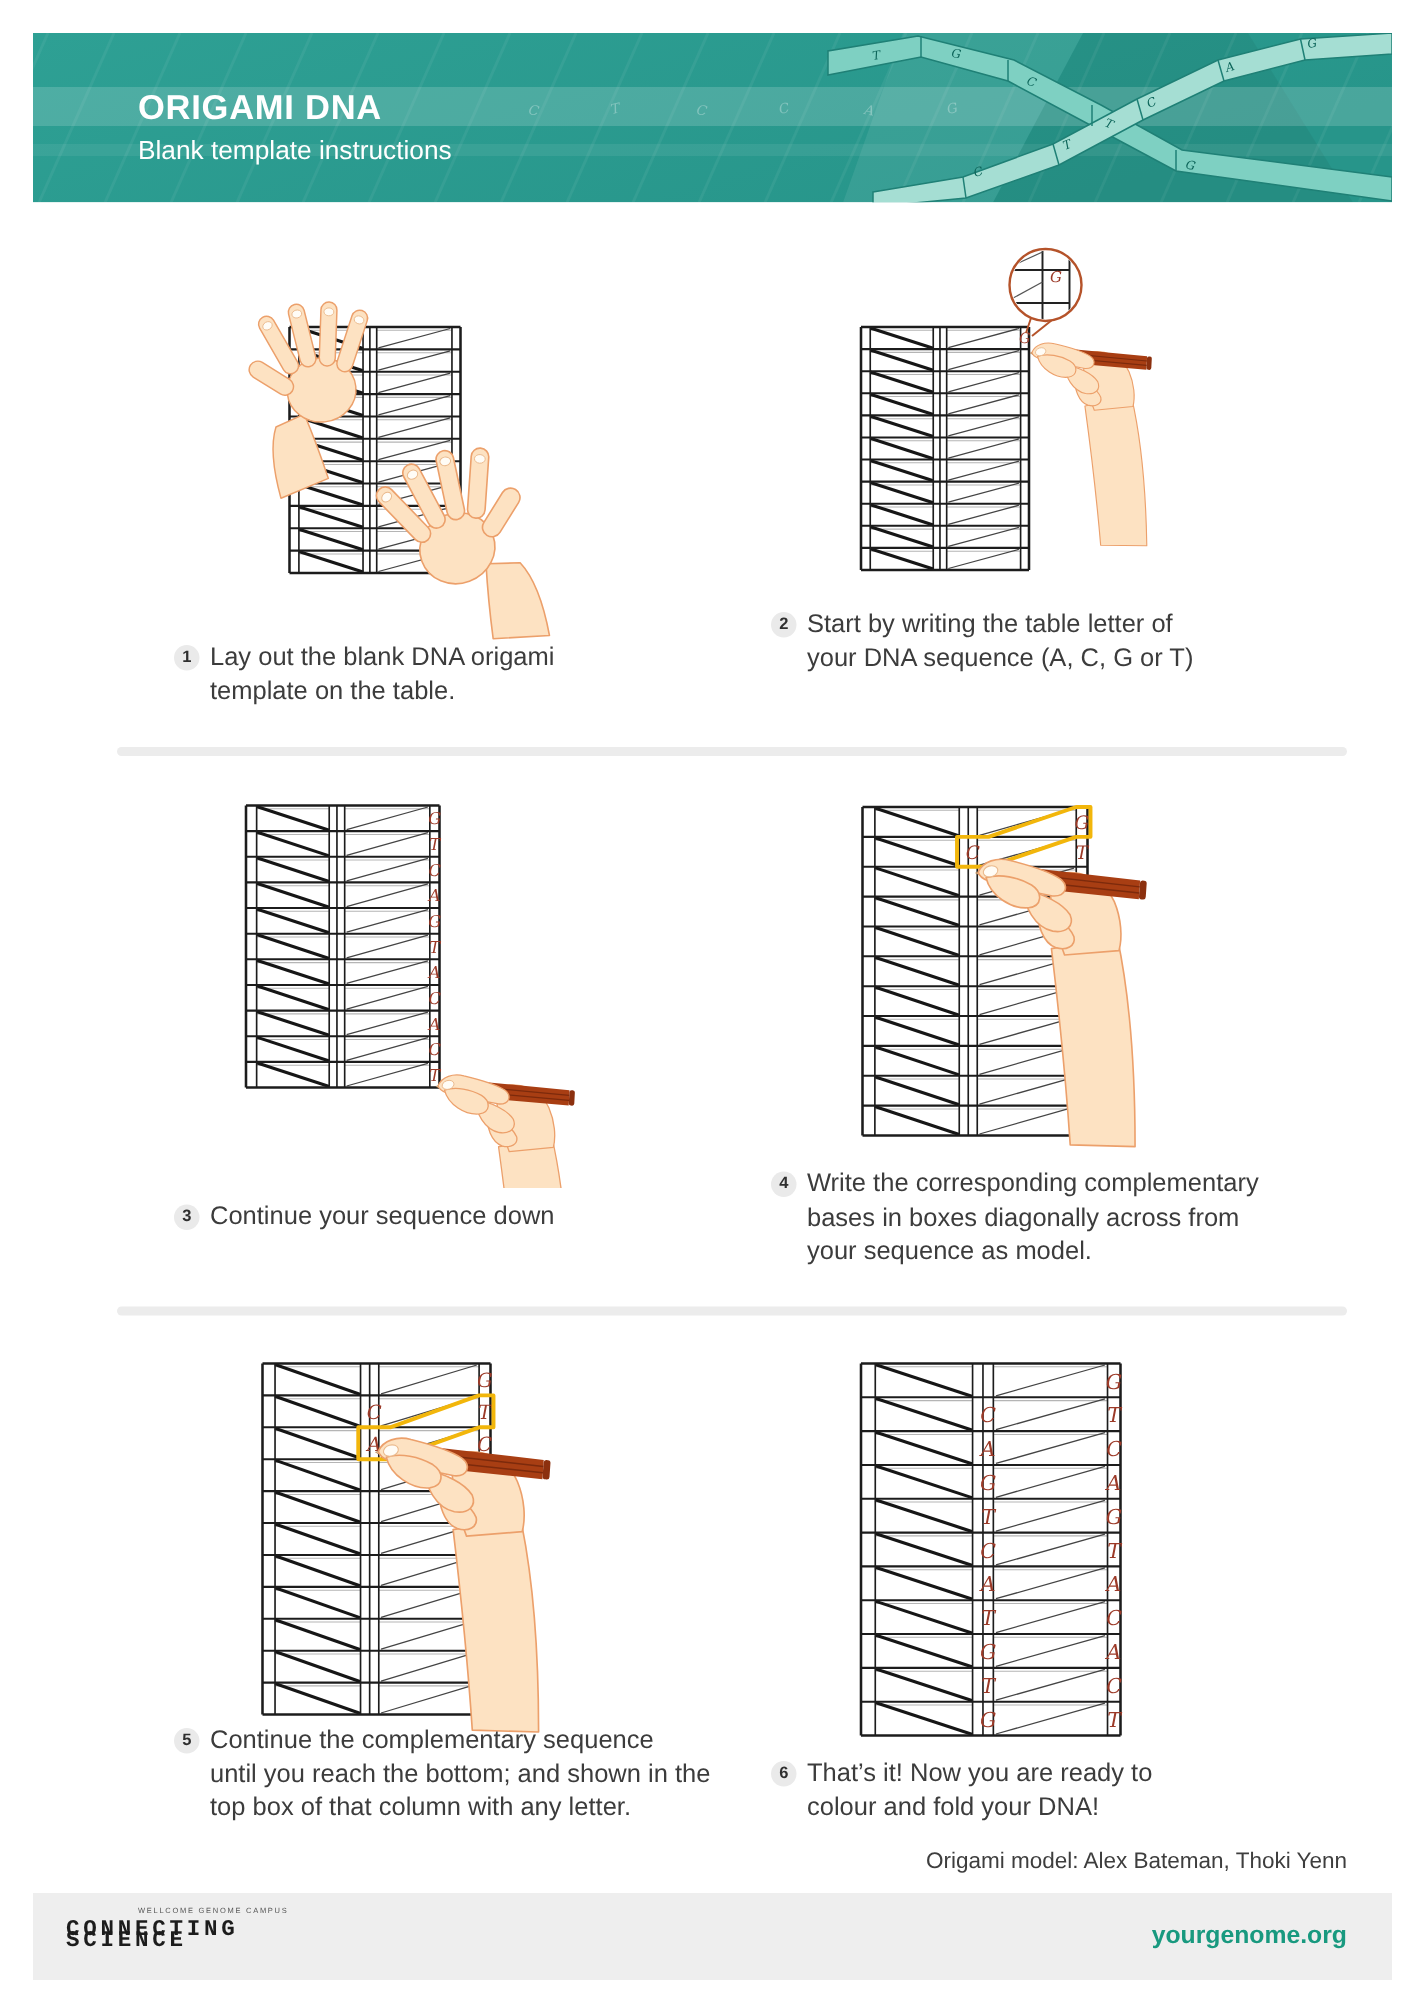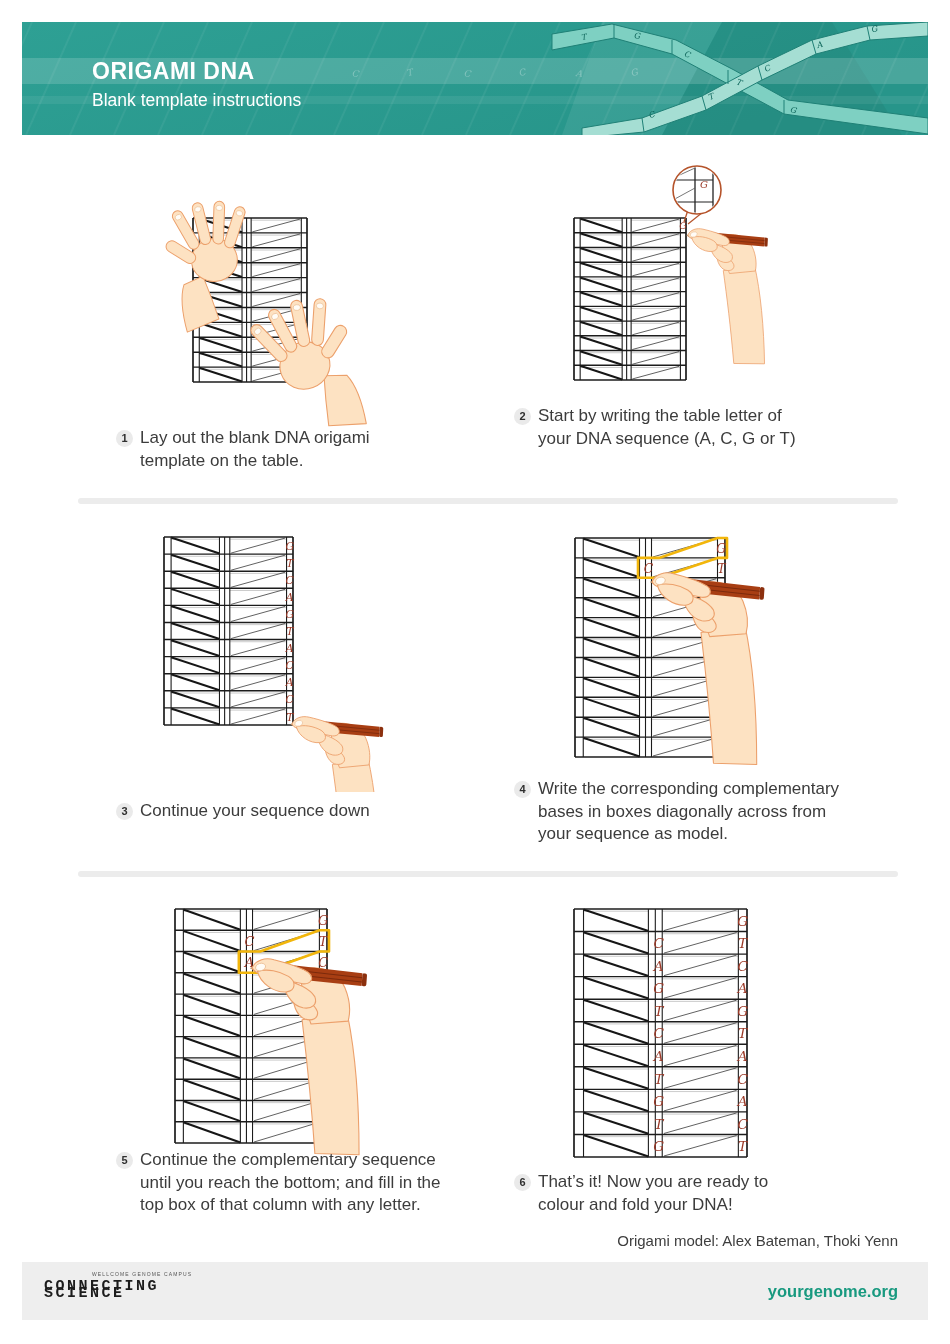--- a/index.html
+++ b/index.html
@@ -710,21 +710,21 @@
       <div>your sequence as model.</div>
     </div>
   </div>
 
   <div class="divider" style="top:871px"></div>
 
   <div class="caption" style="left:116px;top:1149px">
     <span class="badge">5</span>
     <div class="lines">
       <div>Continue the complementary sequence</div>
-      <div>until you reach the bottom; and fill in the</div>
+      <div>until you reach the bottom; and shown in the</div>
       <div>top box of that column with any letter.</div>
     </div>
   </div>
 
   <div class="caption" style="left:514px;top:1171px">
     <span class="badge">6</span>
     <div class="lines">
       <div>That’s it! Now you are ready to</div>
       <div>colour and fold your DNA!</div>
     </div>

